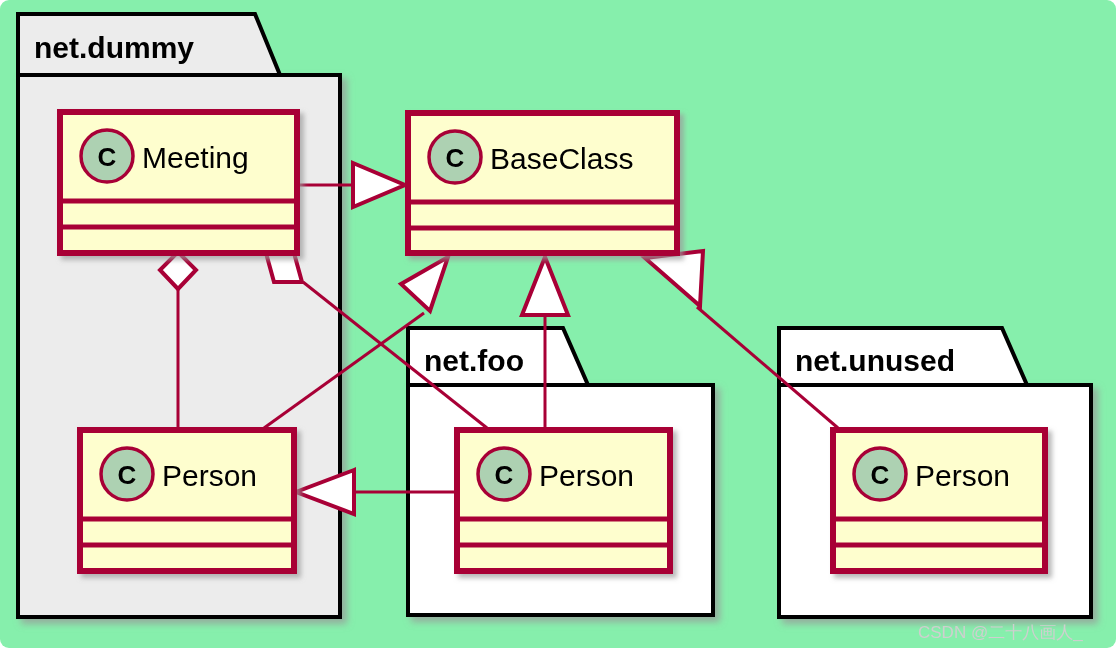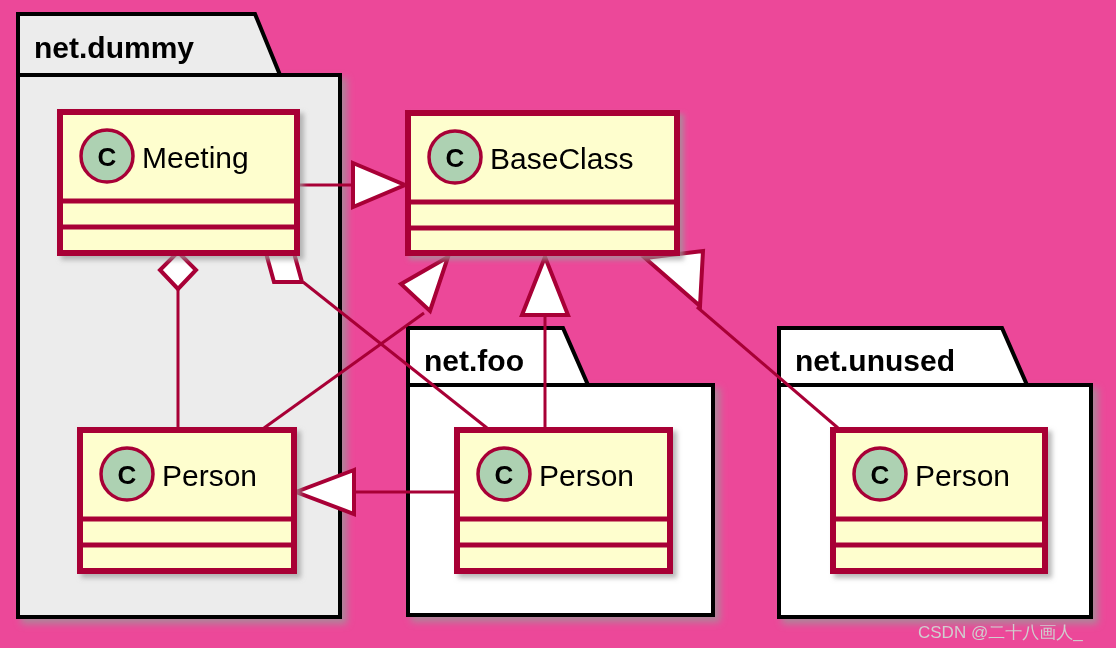--- a/index.html
+++ b/index.html
@@ -5,22 +5,23 @@
   html, body {
     margin: 0;
     padding: 0;
     background: #ffffff;
     font-family: "Liberation Sans", sans-serif;
   }
   #canvas {
     position: relative;
     width: 1116px;
     height: 648px;
-    background: #ec4899;
+    background: #86efac;
     overflow: hidden;
+    border-radius: 9px;
   }
   svg.diagram {
     position: absolute;
     top: 0;
     left: 0;
     width: 1116px;
     height: 648px;
   }
   .pkg-title {
     font-family: "Liberation Sans", sans-serif;

